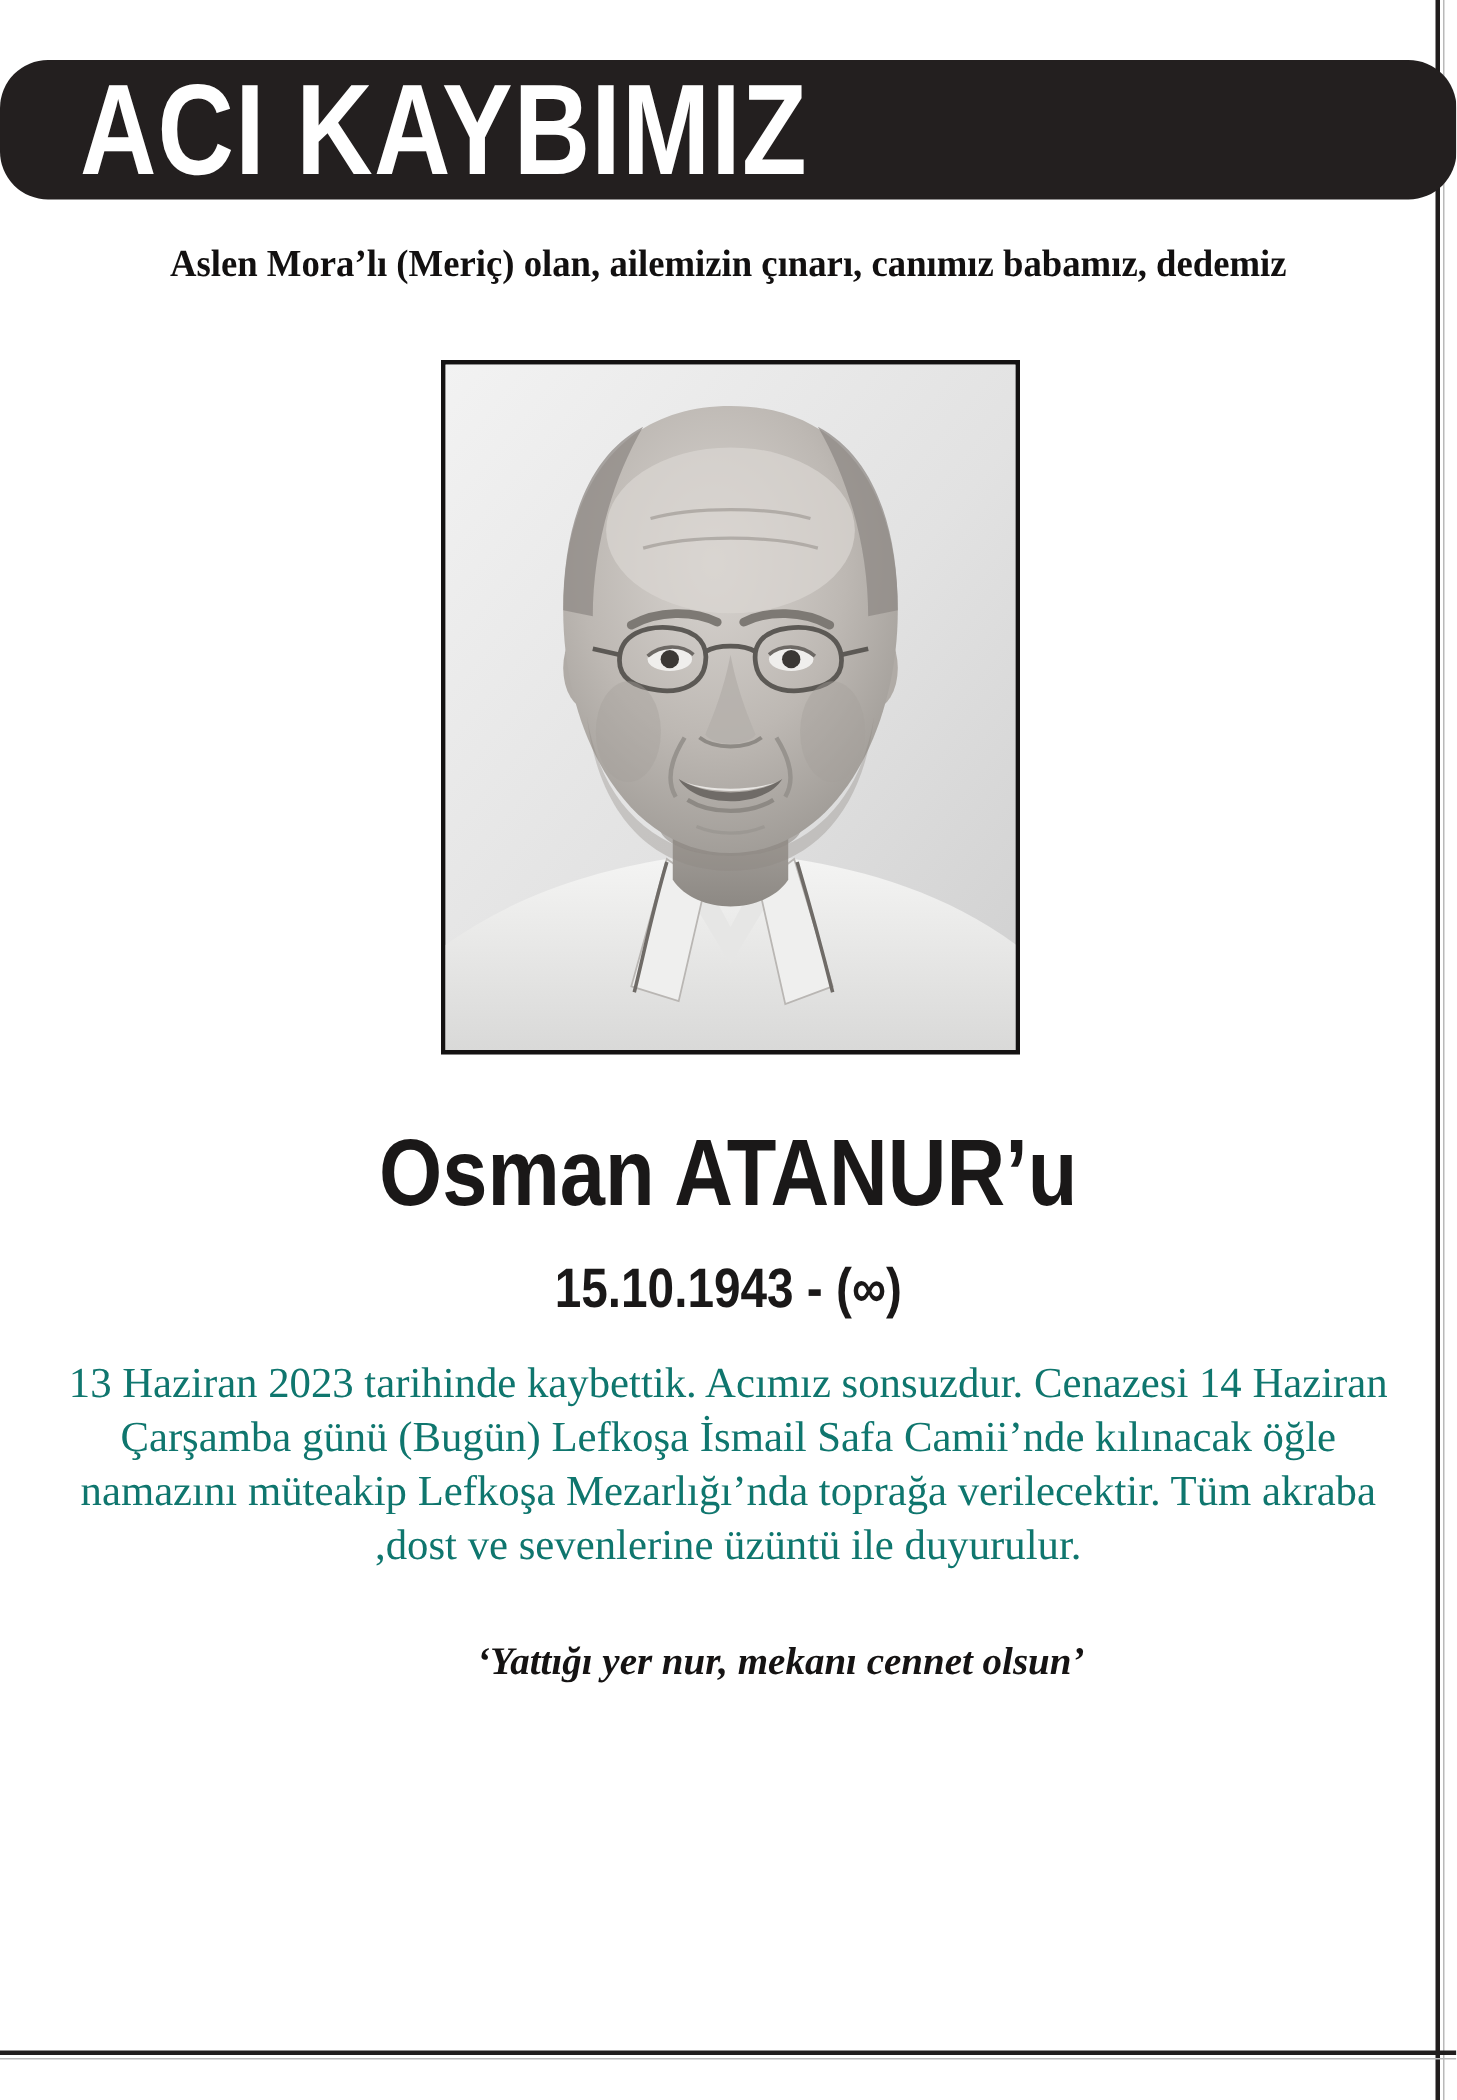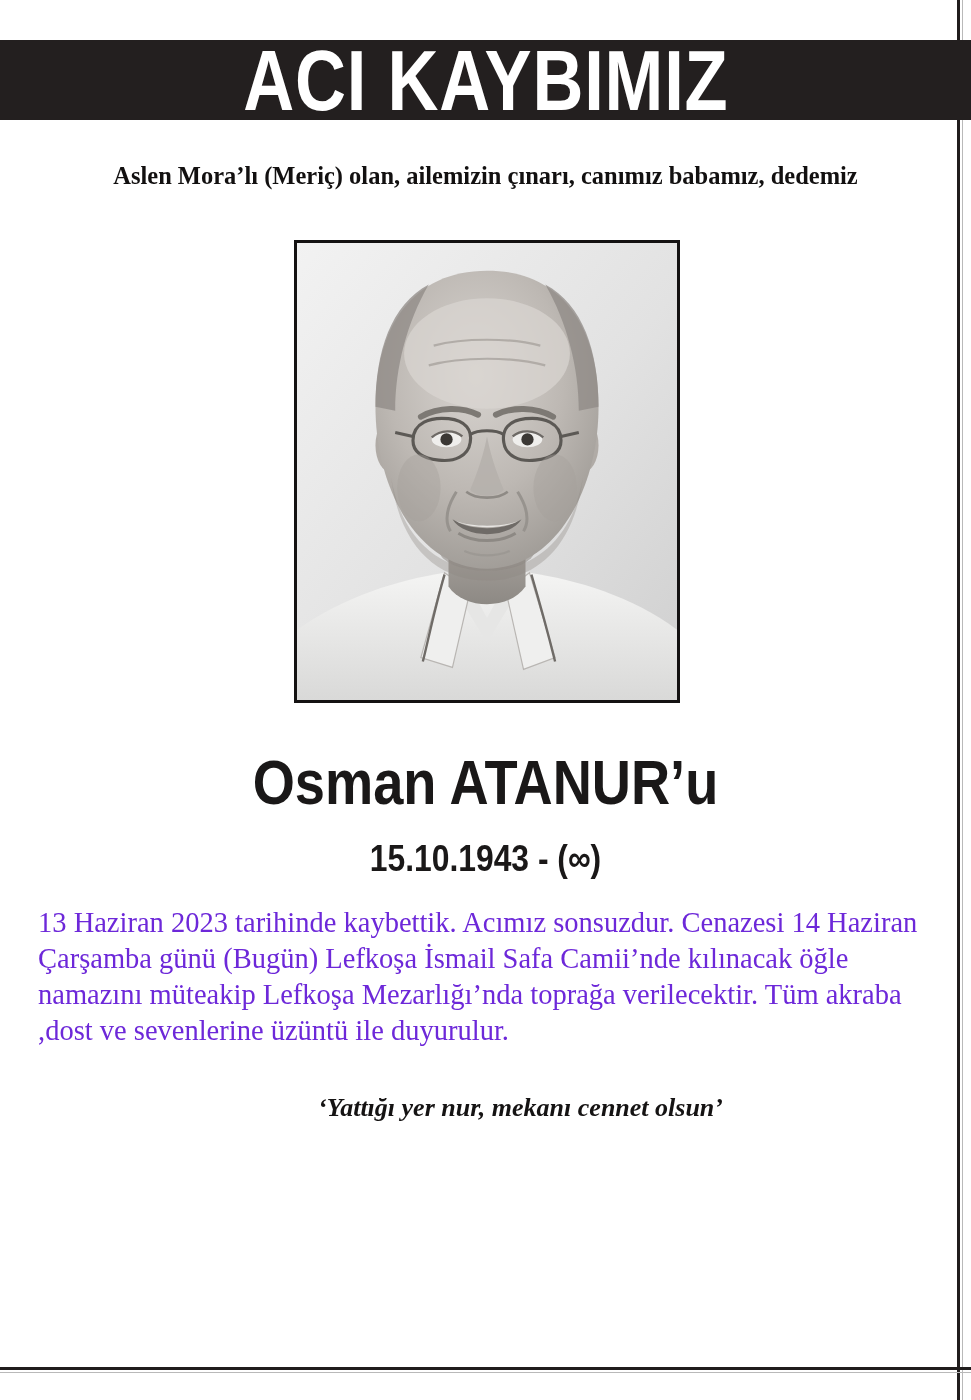--- a/index.html
+++ b/index.html
@@ -52,26 +52,26 @@
     height: 1px;
     background: #b9b9b9;
   }
 
   
   .header-band {
     position: absolute;
     left: 0;
     top: 40px;
     width: 971px;
-    height: 80px;
+    height: 93px;
     background: #231f1f;
     display: flex;
     align-items: center;
-    justify-content: center;
     overflow: hidden;
+    border-radius: 32px;
   }
   .header-title {
     color: #ffffff;
     font-family: "Liberation Sans", sans-serif;
     font-weight: 700;
     font-size: 86px;
     line-height: 86px;
     letter-spacing: 1px;
     transform: scaleX(0.82);
     transform-origin: center center;
@@ -141,26 +141,26 @@
     transform: scaleX(0.86);
     white-space: nowrap;
   }
 
   
   .announcement {
     position: absolute;
     left: 38px;
     top: 905px;
     width: 895px;
-    text-align: left;
+    text-align: center;
     font-family: "Liberation Serif", serif;
     font-weight: 400;
     font-size: 28.5px;
     line-height: 36px;
-    color: #6d28d9;
+    color: #0f766e;
   }
 
   
   .prayer {
     position: absolute;
     left: 0;
     top: 1092px;
     width: 971px;
     text-align: center;
     font-family: "Liberation Serif", serif;

